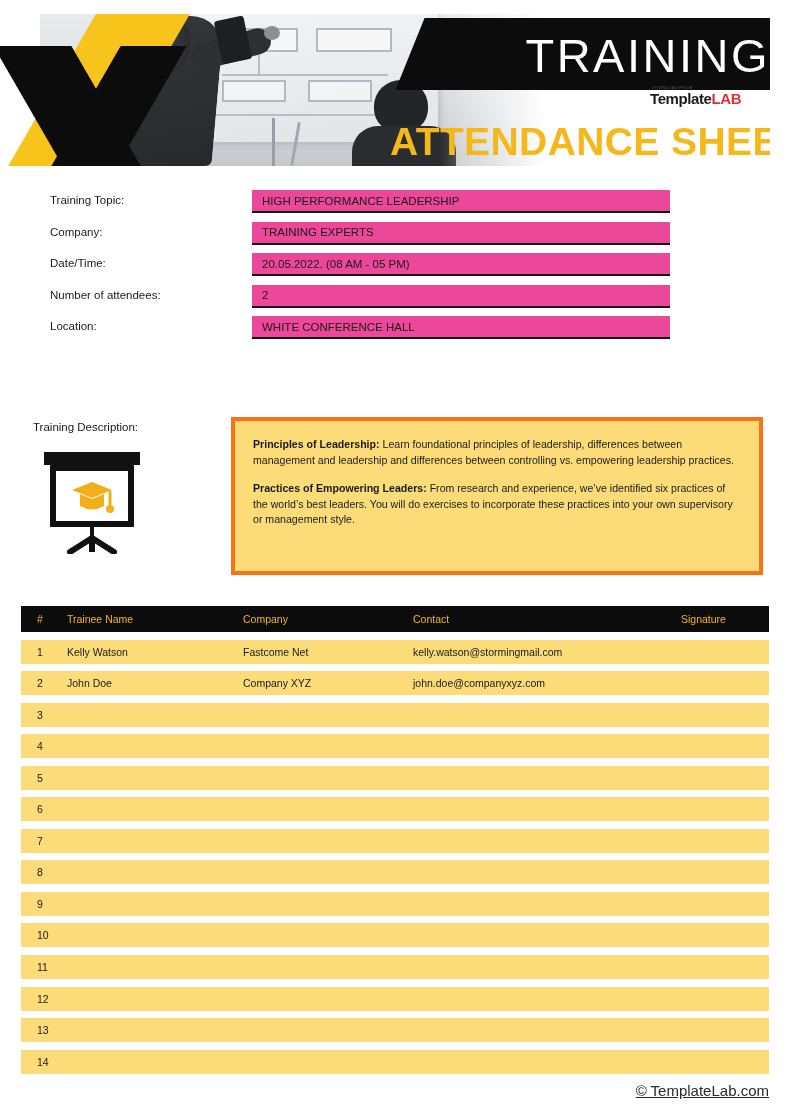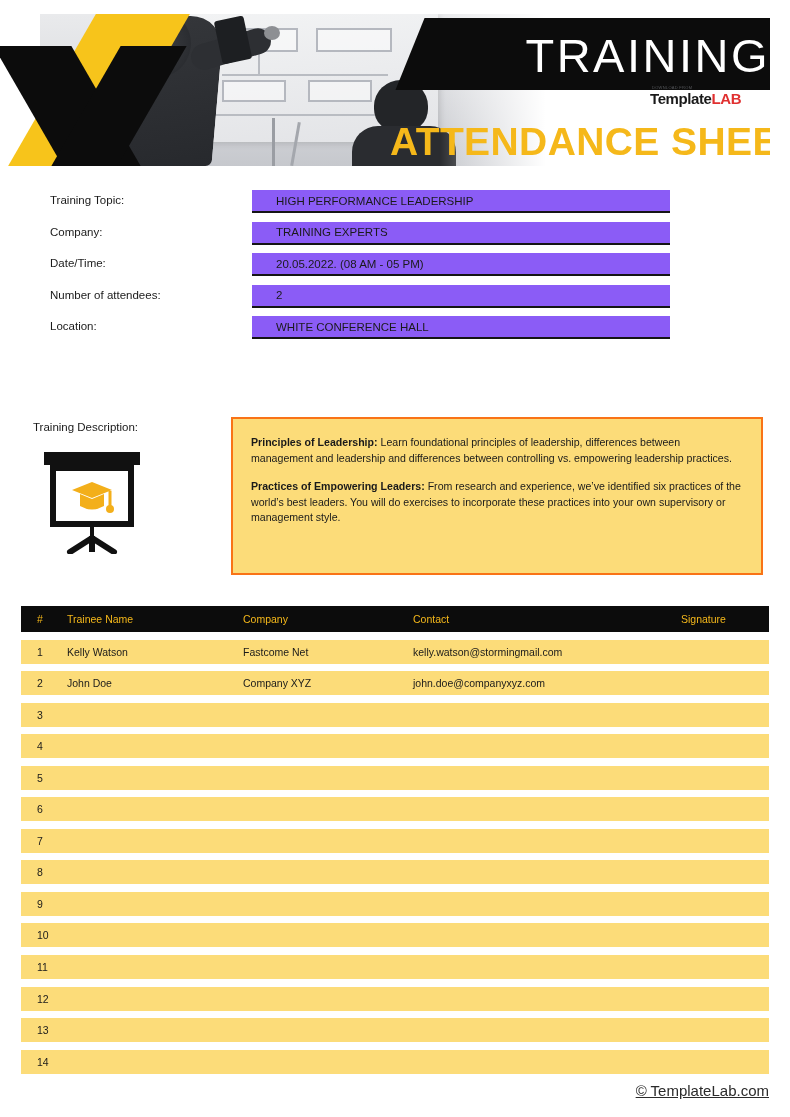--- a/index.html
+++ b/index.html
@@ -252,26 +252,26 @@
     font-size: 11.5px;
     color: #1a1a1a;
     white-space: nowrap;
   }
   .field-value {
     position: absolute;
     left: 232px;
     top: 0;
     width: 418px;
     height: 23px;
-    background: #8b5cf6;
+    background: #ec4899;
     border-bottom: 2.5px solid #151515;
     box-sizing: border-box;
     display: flex;
     align-items: center;
-    padding-left: 24px;
+    padding-left: 10px;
     font-size: 11.5px;
     color: #1a1a1a;
     white-space: nowrap;
     overflow: hidden;
   }
 
   
   .desc-label {
     position: absolute;
     left: 33px;
@@ -286,21 +286,21 @@
     width: 112px;
     height: 108px;
   }
   .desc-box {
     position: absolute;
     left: 231px;
     top: 417px;
     width: 532px;
     height: 158px;
     background: #FCDC79;
-    border: 2px solid #f97316;
+    border: 4px solid #f97316;
     box-sizing: border-box;
     padding: 16px 18px 12px 18px;
   }
   .desc-p {
     font-size: 10.6px;
     line-height: 15.5px;
     color: #1a1a1a;
     margin: 0 0 13px 0;
   }
   .desc-p:last-child { margin-bottom: 10px; }

